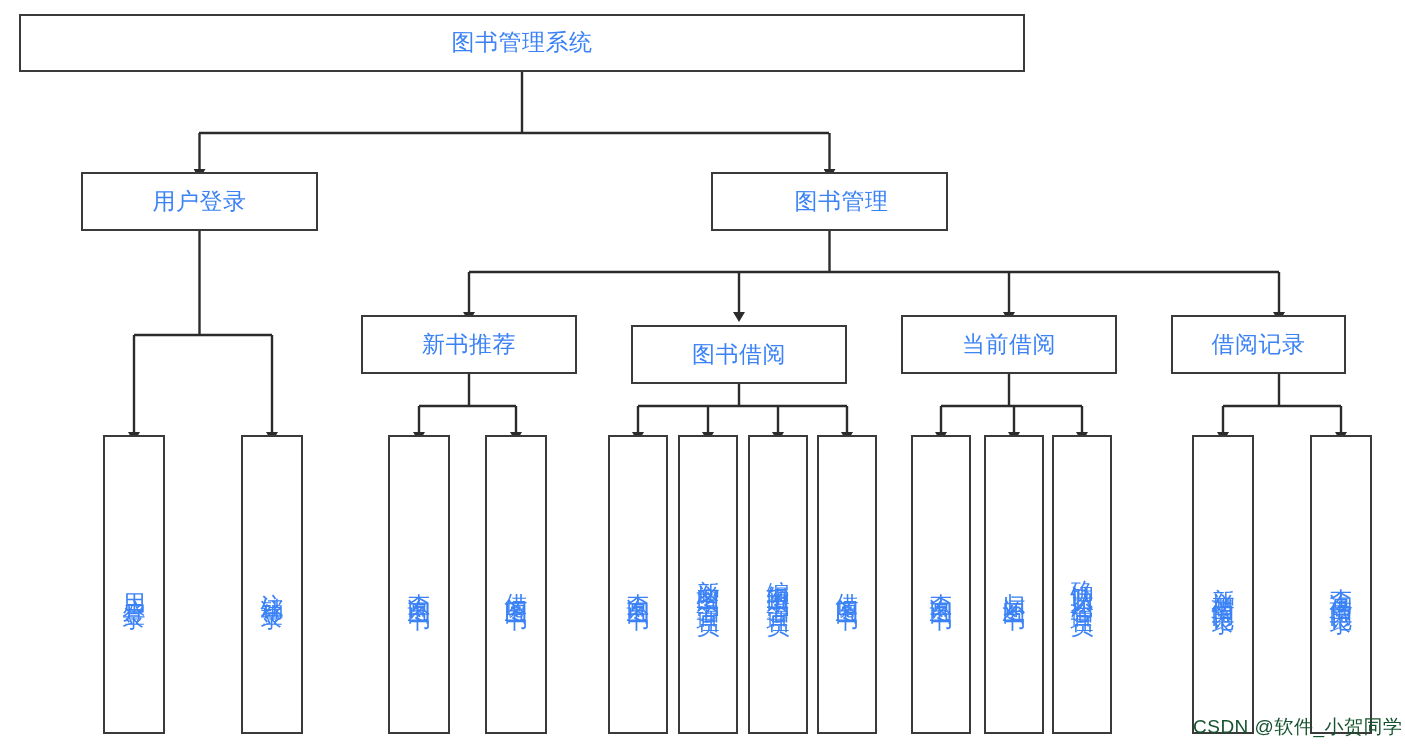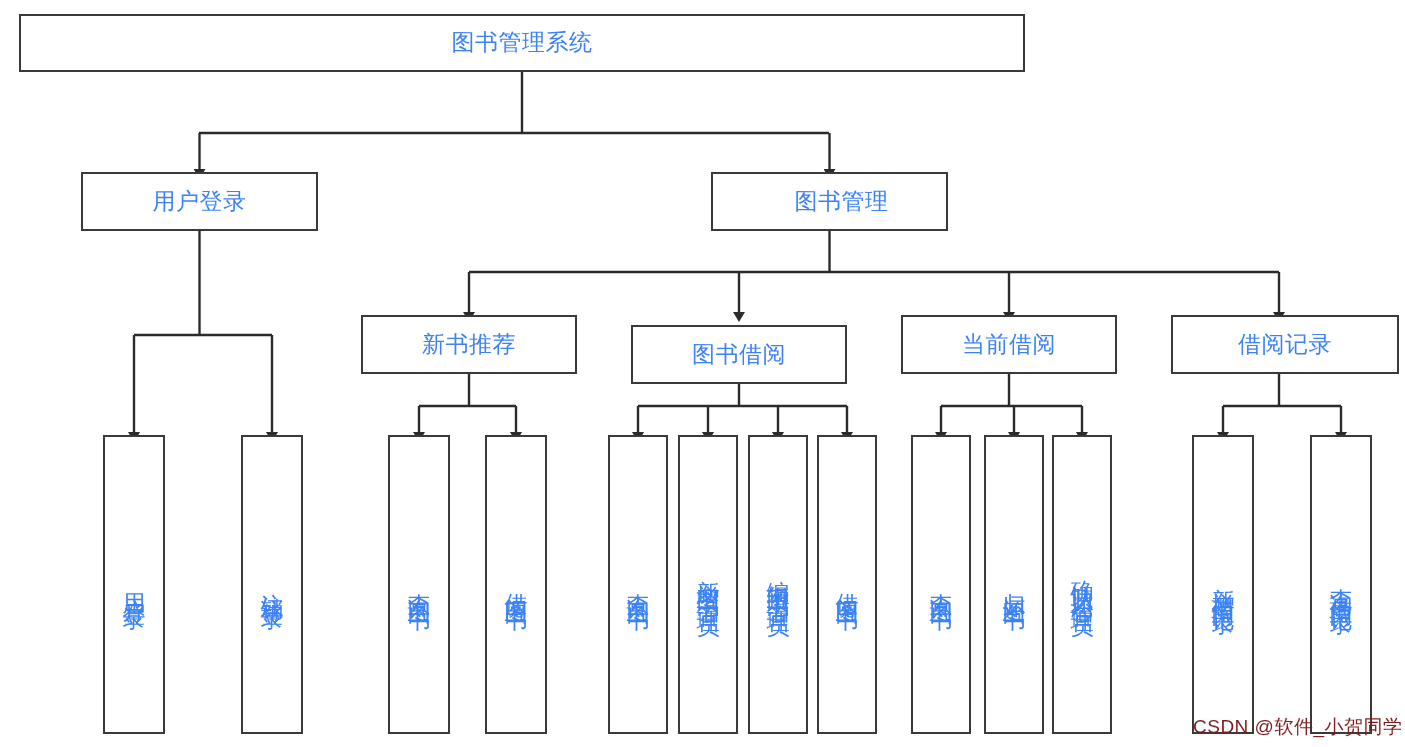--- a/index.html
+++ b/index.html
@@ -57,21 +57,21 @@
   .node-box.vertical .node-label {
     font-size: 23px;
     writing-mode: vertical-rl;
     text-orientation: upright;
     letter-spacing: 5px;
     white-space: normal;
     max-height: 100%;
   }
   .watermark {
     position: absolute;
-    color: #7f1d1d;
+    color: #14532d;
     font-size: 19px;
     letter-spacing: 0.5px;
     white-space: nowrap;
     user-select: none;
   }
 </style>
 </head>
 <body>
 
 <div id="diagram-root">
@@ -131,21 +131,21 @@
       </div>
       <div class="node-box horizontal" style="left: 361px; top: 315px; width: 216px; height: 59px;">
         <span class="node-label">新书推荐</span>
       </div>
       <div class="node-box horizontal" style="left: 631px; top: 325px; width: 216px; height: 59px;">
         <span class="node-label">图书借阅</span>
       </div>
       <div class="node-box horizontal" style="left: 901px; top: 315px; width: 216px; height: 59px;">
         <span class="node-label">当前借阅</span>
       </div>
-      <div class="node-box horizontal" style="left: 1171px; top: 315px; width: 228px; height: 59px;">
+      <div class="node-box horizontal" style="left: 1171px; top: 315px; width: 175px; height: 59px;">
         <span class="node-label">借阅记录</span>
       </div>
       <div class="node-box vertical" style="left: 103px; top: 435px; width: 62px; height: 299px;">
         <span class="node-label">用户登录</span>
       </div>
       <div class="node-box vertical" style="left: 241px; top: 435px; width: 62px; height: 299px;">
         <span class="node-label">注销登录</span>
       </div>
       <div class="node-box vertical" style="left: 388px; top: 435px; width: 62px; height: 299px;">
         <span class="node-label">查询图书</span>

